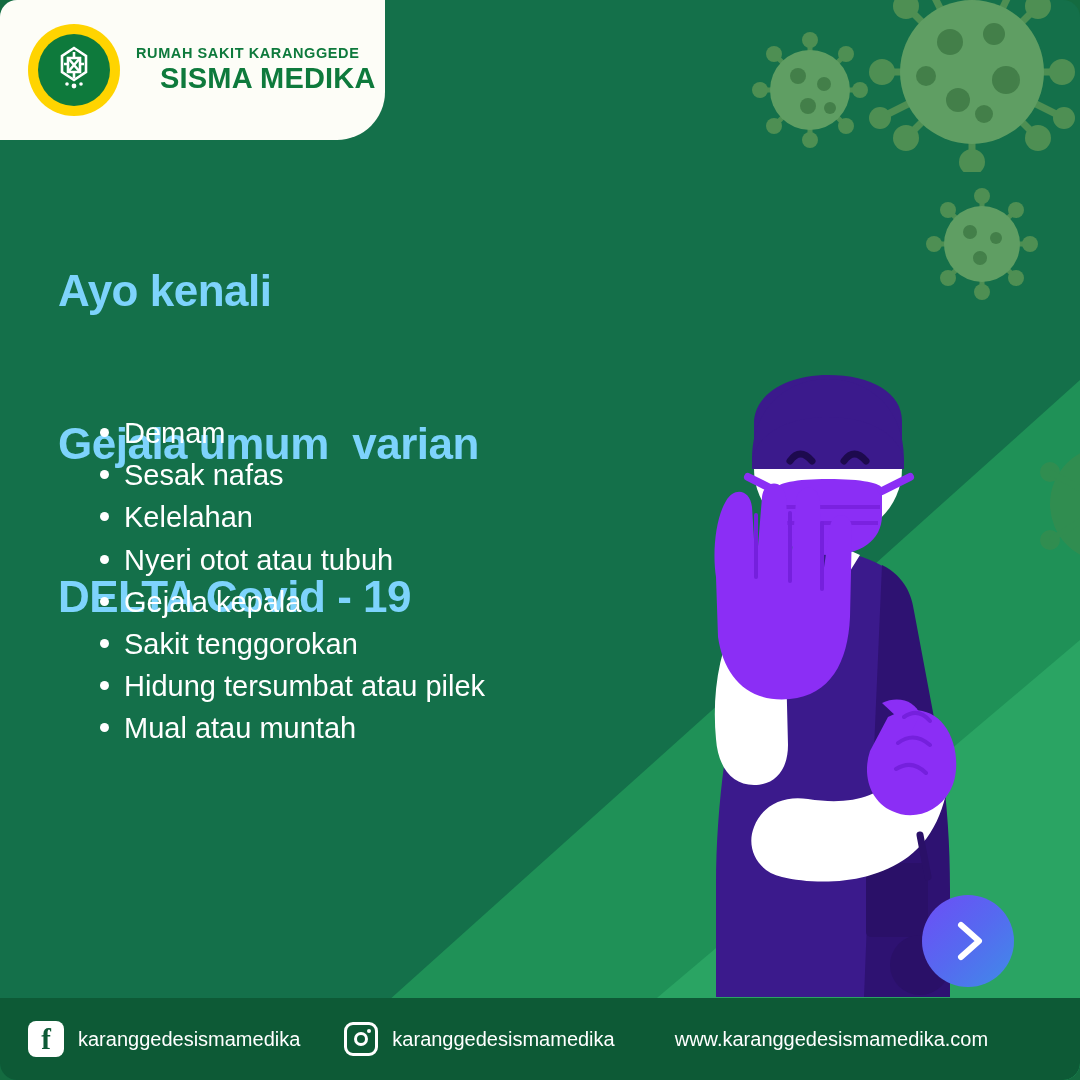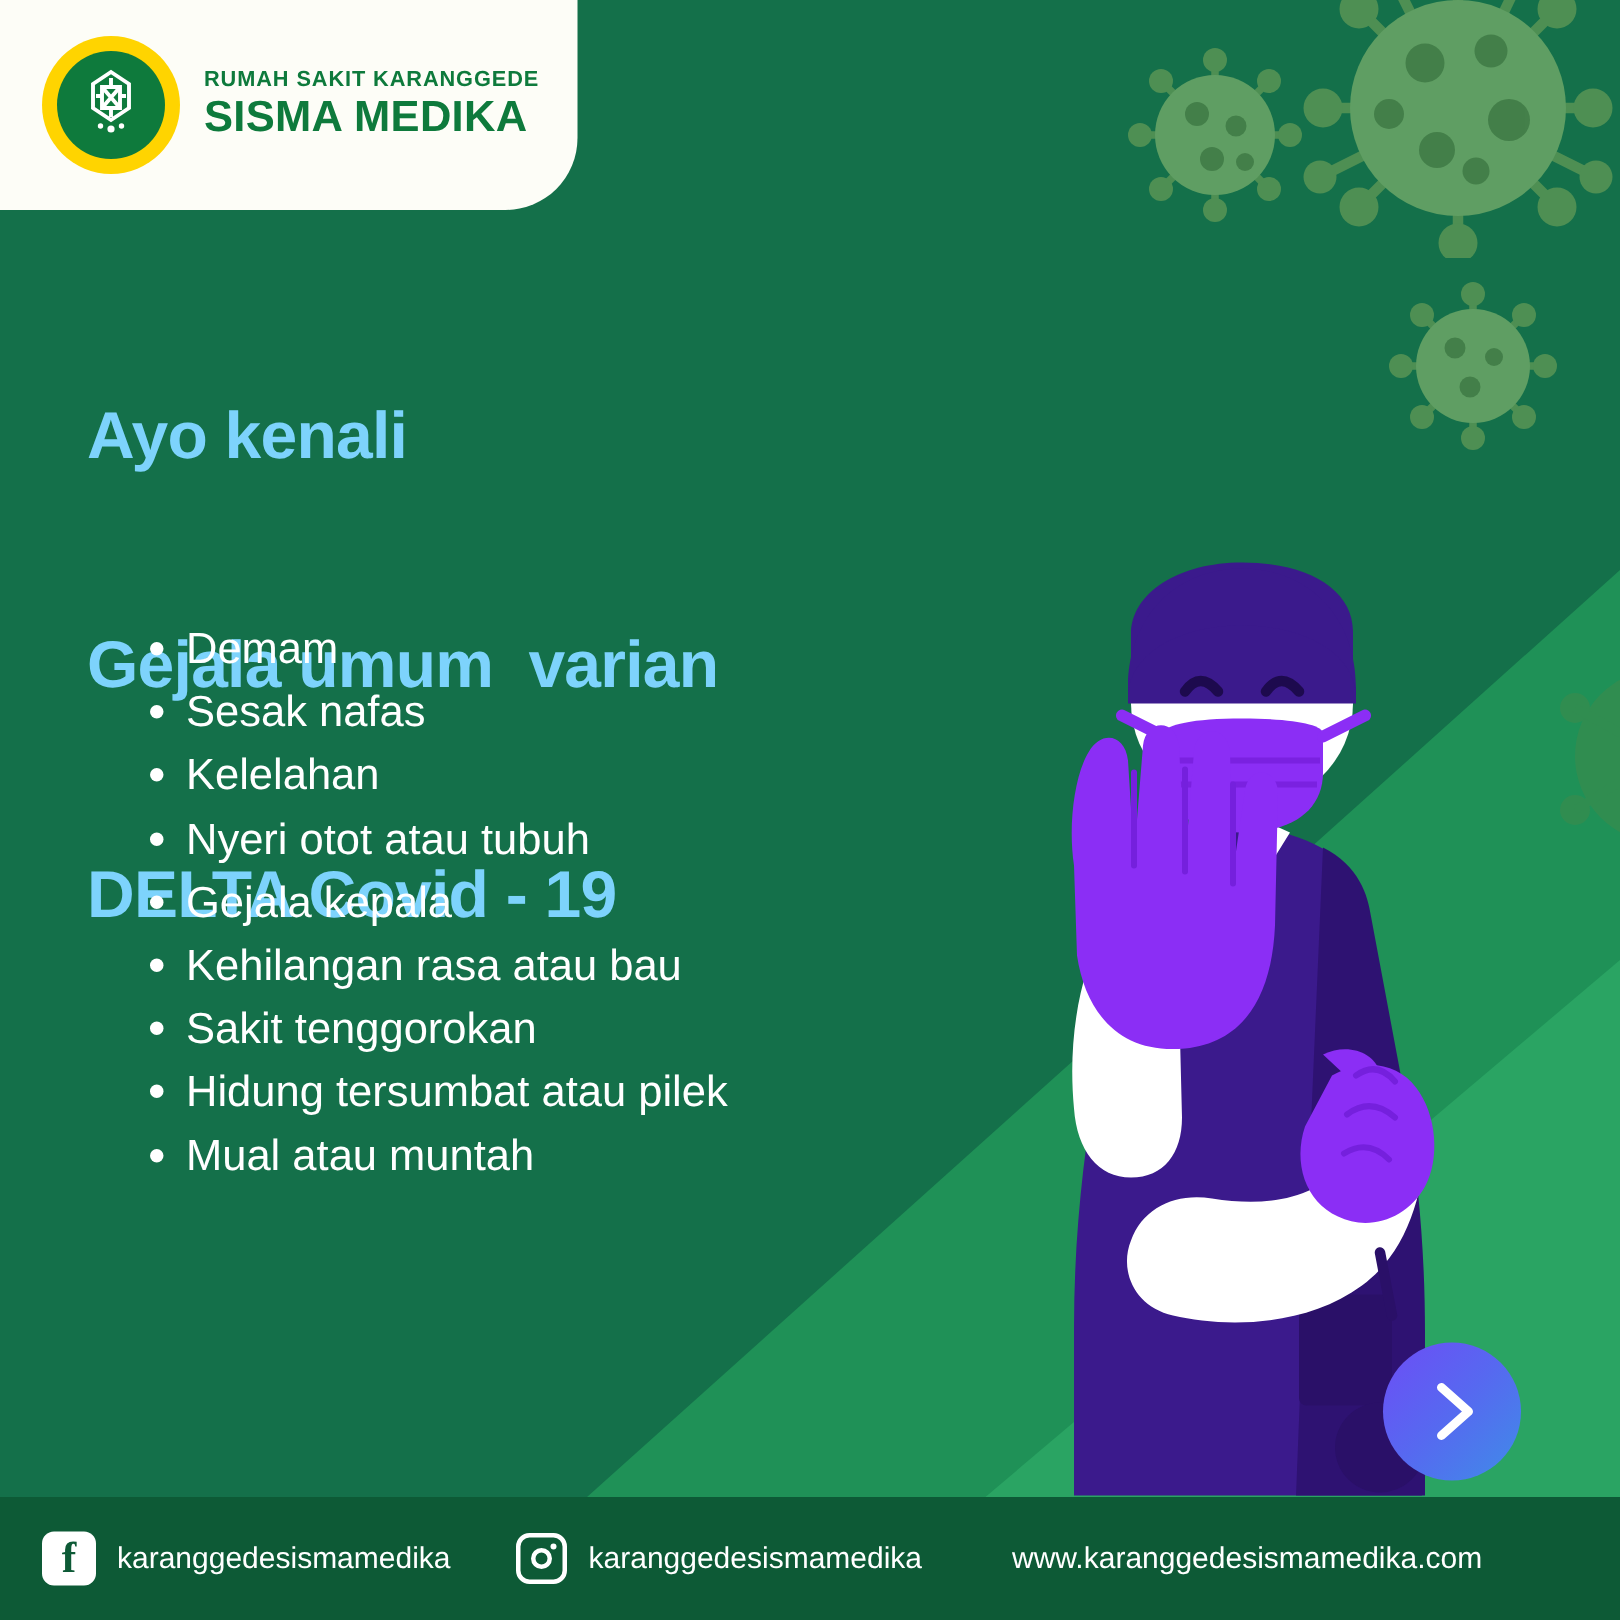--- a/index.html
+++ b/index.html
@@ -7,20 +7,21 @@
     width:1080px;height:1080px;
     font-family:"Liberation Sans", sans-serif;
     background:#146b40;
     overflow:hidden;
   }
   .poster{
     position:relative;
     width:1080px;height:1080px;
     background:#14704a;
     overflow:hidden;
+    border-radius:17px;
   }
   
   .wedge{
     position:absolute;
     right:0;bottom:0;
     width:780px;height:700px;
     background:#1f9157;
     clip-path:polygon(100% 0, 100% 100%, 0 100%);
     z-index:0;
   }
@@ -57,21 +58,21 @@
     position:relative;
   }
   .logo-inner svg{display:block;}
   .logo-text{margin-left:16px;line-height:1.05;}
   .logo-text .l1{
     font-size:14.5px;font-weight:bold;color:#0e7a3c;letter-spacing:.6px;
     white-space:nowrap;
   }
   .logo-text .l2{
     font-size:29px;font-weight:bold;color:#0e7a3c;letter-spacing:.2px;
-    margin-top:2px;white-space:nowrap;
+    margin-top:2px;white-space:nowrap;margin-left:24px;
   }
 
   
   .virus{position:absolute;z-index:2;}
 
   
   .headline{
     position:absolute;
     left:58px;top:163px;
     z-index:6;
@@ -316,21 +317,20 @@
     <div>Gejala umum  varian</div>
     <div>DELTA Covid - 19</div>
   </div>
 
   <ul class="symptoms">
     <li>Demam</li>
     <li>Sesak nafas</li>
     <li>Kelelahan</li>
     <li>Nyeri otot atau tubuh</li>
     <li>Gejala kepala</li>
-    <li>Kehilangan rasa atau bau</li>
     <li>Sakit tenggorokan</li>
     <li>Hidung tersumbat atau pilek</li>
     <li>Mual atau muntah</li>
   </ul>
 
   <svg class="doctor" width="420" height="640" viewBox="0 0 420 640">
 
     <path d="M118 236 C118 206 152 186 200 186 C250 186 286 208 292 240
              L316 372 C324 420 328 470 328 524 L328 632 L96 632 L96 520
              C96 462 102 404 112 350 Z" fill="#3b1a8c"></path>

